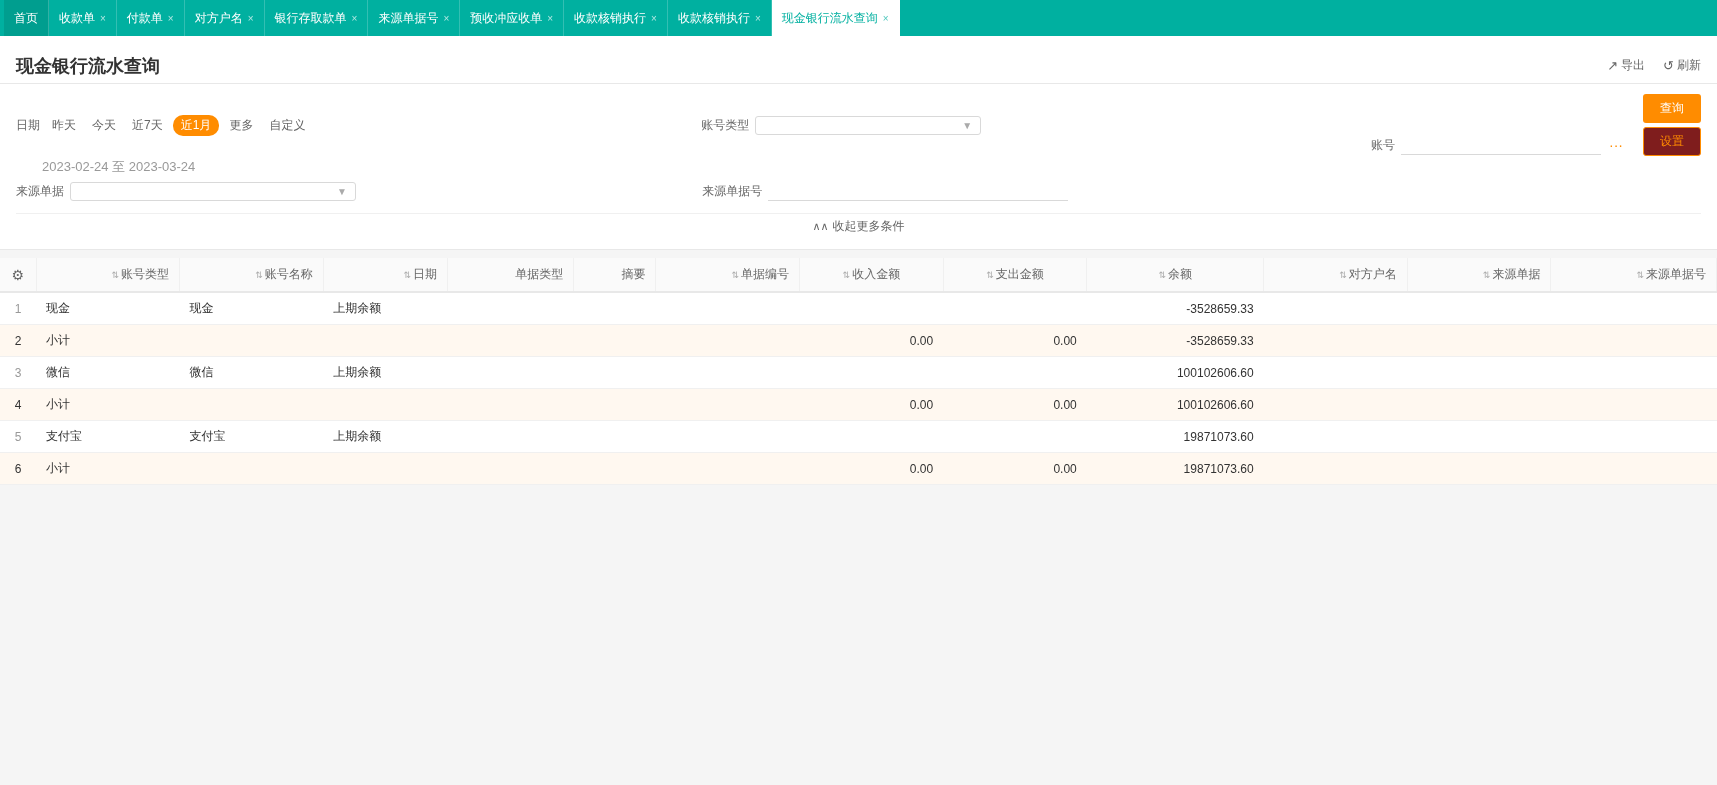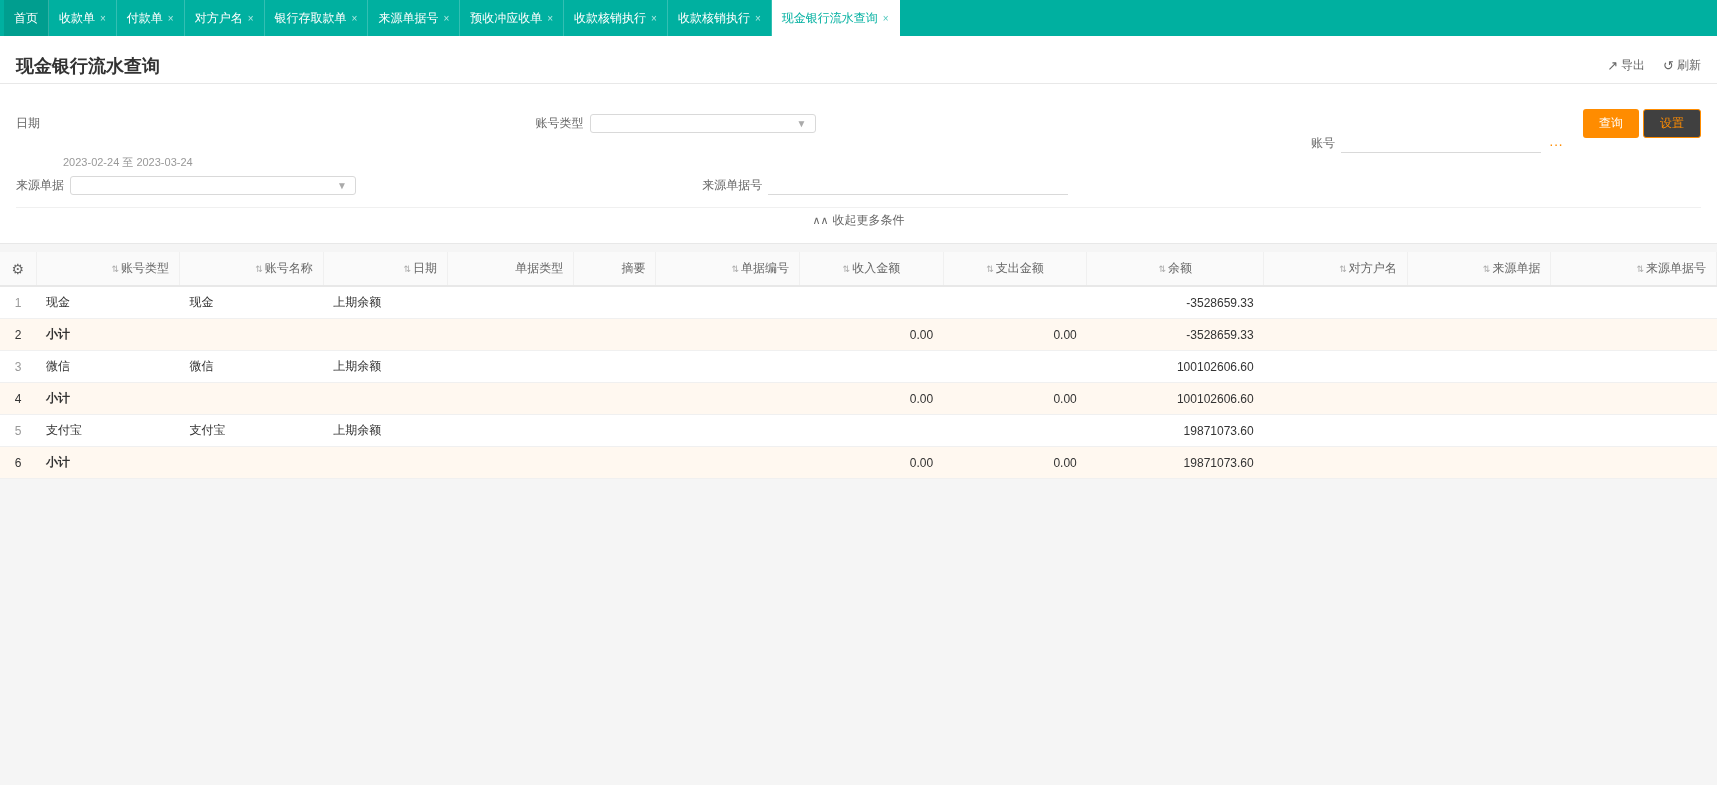--- a/index.html
+++ b/index.html
@@ -103,23 +103,22 @@
       font-size: 12px;
       border-radius: 2px;
     }
     .date-btn.active {
       background: #ff8c00;
       color: #fff;
       border-radius: 10px;
       padding: 2px 8px;
     }
     .date-range {
-      font-size: 11px;
+      font-size: 13px;
       color: #999;
-      margin-left: 21px;
     }
     .filter-select {
       display: flex;
       align-items: center;
       border: 1px solid #d9d9d9;
       border-radius: 3px;
       padding: 3px 8px;
       min-width: 160px;
       background: #fff;
       cursor: pointer;
@@ -150,21 +149,21 @@
     .search-btn {
       background: #ff8c00;
       color: #fff;
       border: none;
       padding: 6px 16px;
       border-radius: 3px;
       cursor: pointer;
       font-size: 12px;
     }
     .setting-btn {
-      background: #404040;
+      background: #7f1d1d;
       color: #ff8c00;
       border: 1px solid #ff8c00;
       padding: 5px 16px;
       border-radius: 3px;
       cursor: pointer;
       font-size: 12px;
     }
     .collapse-btn {
       display: flex;
       align-items: center;
@@ -219,34 +218,33 @@
     tbody td {
       padding: 7px 10px;
       white-space: nowrap;
     }
     .row-num {
       color: #999;
       text-align: center;
     }
     .subtotal-label {
       color: #888;
-      font-weight: bold;
     }
     .gear-icon {
       font-size: 14px;
       color: #666;
     }
     .th-gear {
       width: 36px;
       text-align: center;
     }
 
     .right-btn-group {
       display: flex;
-      flex-direction: row;
+      flex-direction: column;
       gap: 4px;
     }
   </style>
 </head>
 <body>
 
 <div class="top-nav">
   <div class="nav-tab home">
     <span>首页</span>
   </div>
@@ -302,20 +300,28 @@
   </div>
 </div>
 
 <div class="filter-area">
   <div style="display:flex; align-items:flex-start; gap:20px;">
 
     <div style="flex:1;">
       <div class="filter-row">
         <div class="filter-item">
           <span class="filter-label">日期</span>
+          <div class="date-shortcuts">
+            <button class="date-btn">昨天</button>
+            <button class="date-btn">今天</button>
+            <button class="date-btn">近7天</button>
+            <button class="date-btn active">近1月</button>
+            <button class="date-btn">更多</button>
+            <button class="date-btn">自定义</button>
+          </div>
         </div>
         <div style="flex:1;"></div>
 
         <div class="filter-item" style="min-width:280px;">
           <span class="filter-label">账号类型</span>
           <div class="filter-select" style="flex:1;">
             <span></span>
             <span style="font-size:10px; color:#aaa;">▼</span>
           </div>
         </div>

